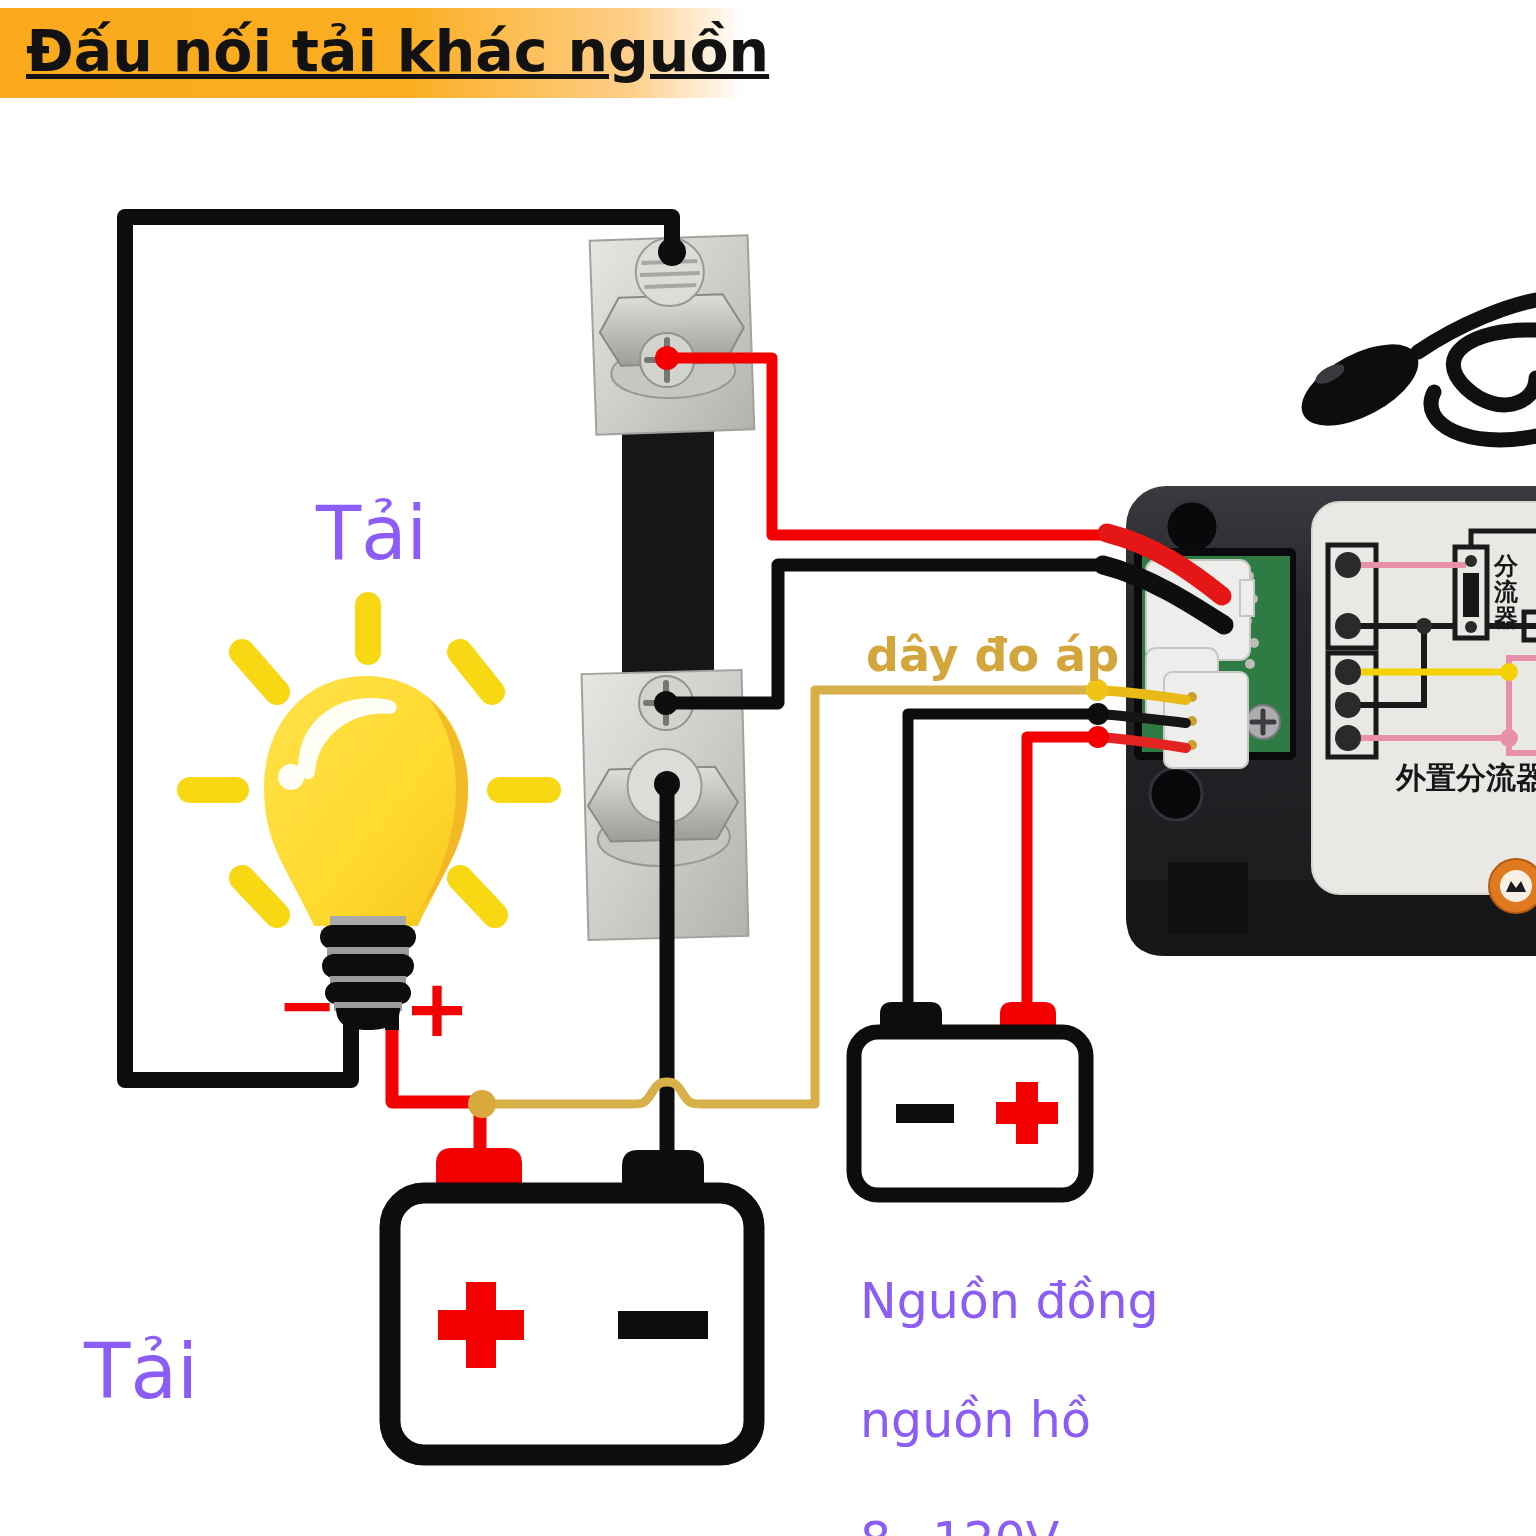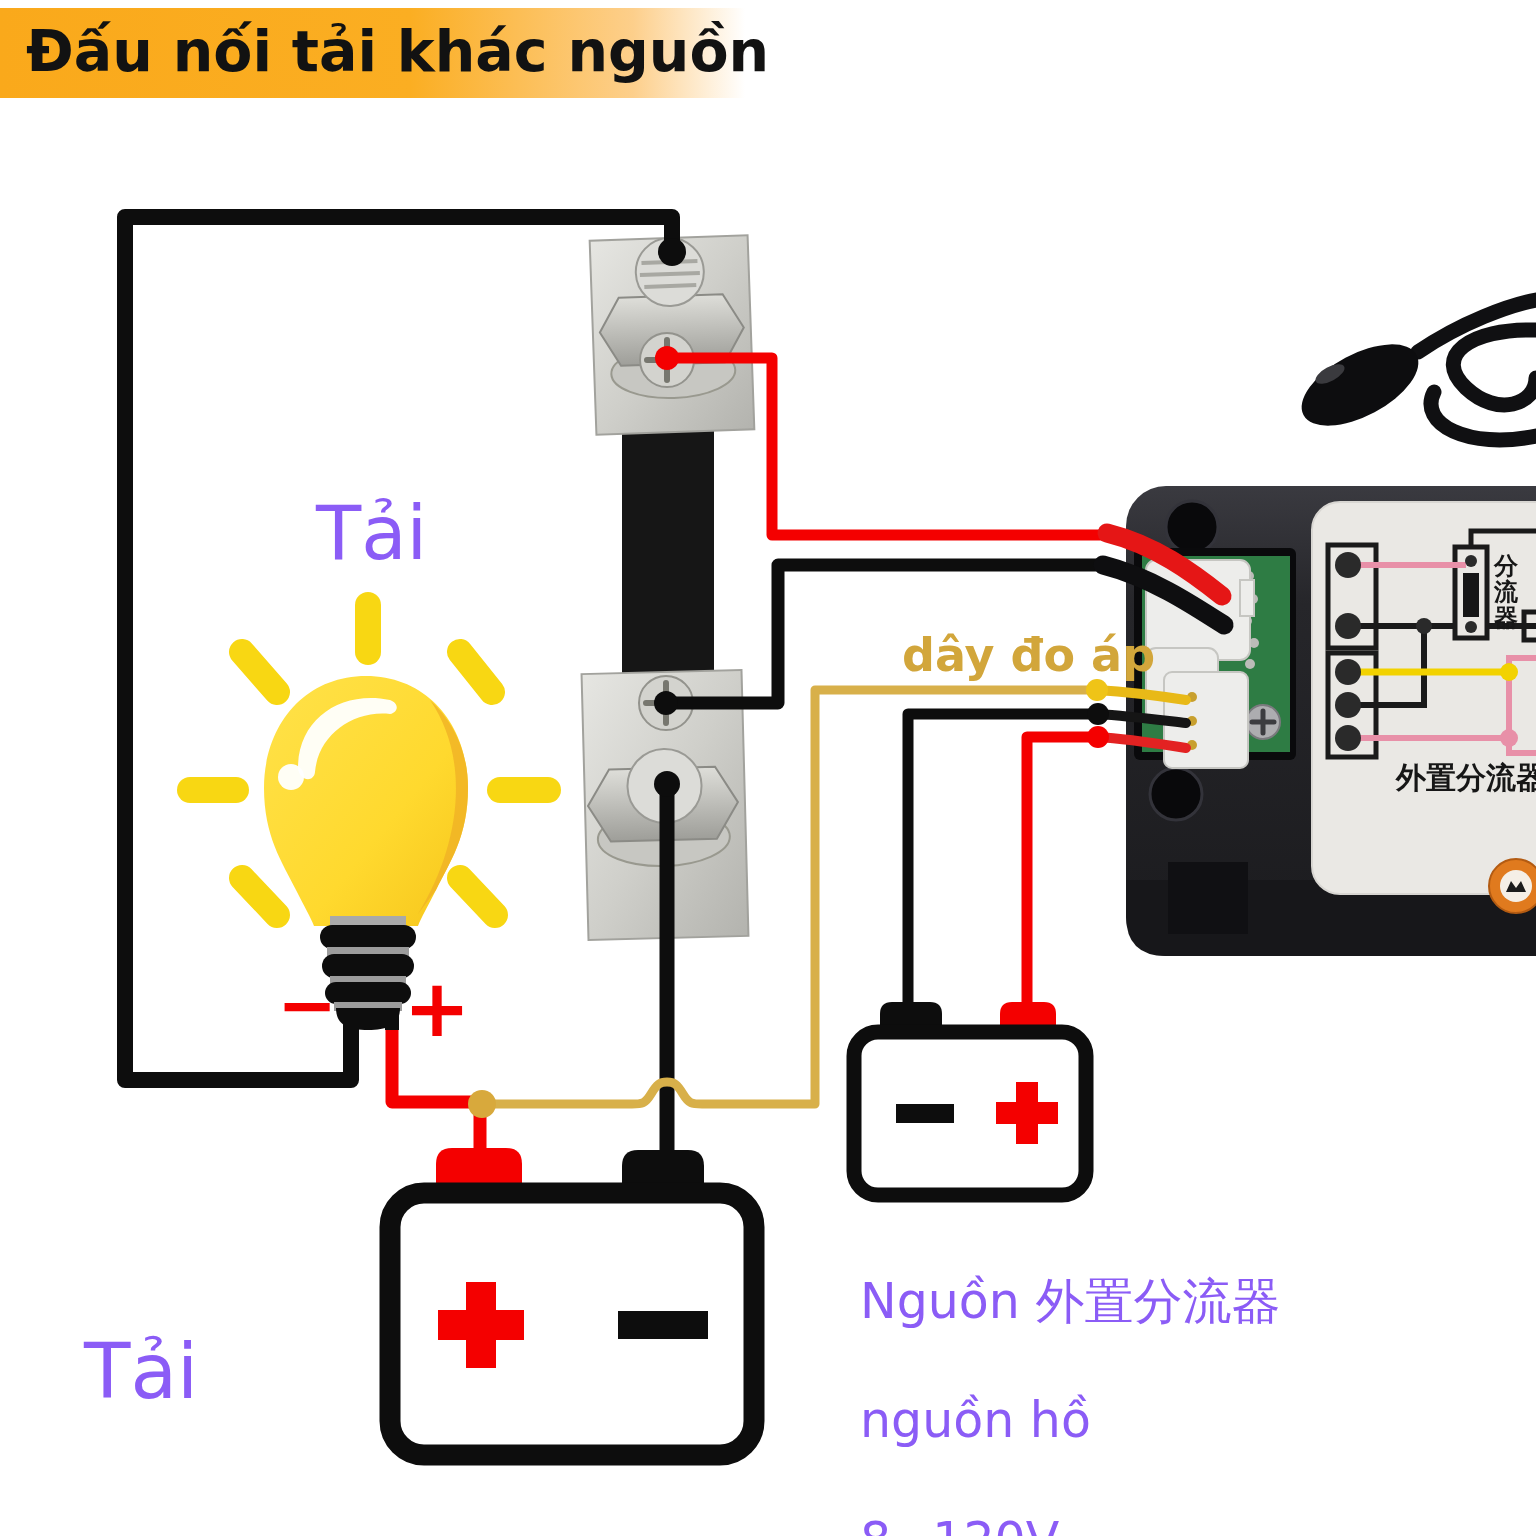--- a/index.html
+++ b/index.html
@@ -1,24 +1,24 @@
 <!DOCTYPE html>
 <html><head>
 <meta charset="utf-8">
 <style>
   html,body{margin:0;padding:0;background:#fff;}
   .canvas{position:relative;width:1536px;height:1536px;background:#ffffff;overflow:hidden;
           font-family:"DejaVu Sans","Liberation Sans",sans-serif;}
   .banner{position:absolute;left:0;top:8px;width:745px;height:90px;
           background:linear-gradient(90deg,#FAA91B 0%,#FBAE22 55%,#FDCF8B 85%,rgba(255,255,255,0) 100%);}
   .banner-title{position:absolute;left:26px;top:10px;font-size:57px;font-weight:bold;color:#121212;
-          letter-spacing:0px;white-space:nowrap;}
+          letter-spacing:0px;white-space:nowrap;text-decoration:underline;}
   .lbl{position:absolute;color:#8b5cf6;white-space:pre-line;}
   .lbl-tai{left:316px;top:490px;font-size:74px;}
-  .lbl-sense{left:866px;top:628px;font-size:46px;font-weight:bold;color:#D2A63B;margin-left:36px;}
+  .lbl-sense{left:866px;top:628px;font-size:46px;font-weight:bold;color:#D2A63B;}
   .lbl-source{left:84px;top:1228px;font-size:76px;line-height:1.26;}
   .lbl-supply{left:860px;top:1212px;font-size:49px;line-height:1.22;}
   svg{position:absolute;left:0;top:0;}
 </style>
 </head>
 <body>
 
 <div class="canvas">
 
   <div class="banner">
@@ -241,17 +241,17 @@
     </g>
   </svg>
 
   <div class="lbl lbl-tai">Tải</div>
   <div class="lbl lbl-sense">dây đo áp</div>
   <div class="lbl lbl-source">
     <div>Tải</div>
     
   </div>
   <div class="lbl lbl-supply">
-    <div>Nguồn 外置分流器</div>
+    <div>Nguồn đồng</div>
     <div>nguồn hồ</div>
     <div>8~120V</div>
   </div>
 </div>
 
 </body></html>

